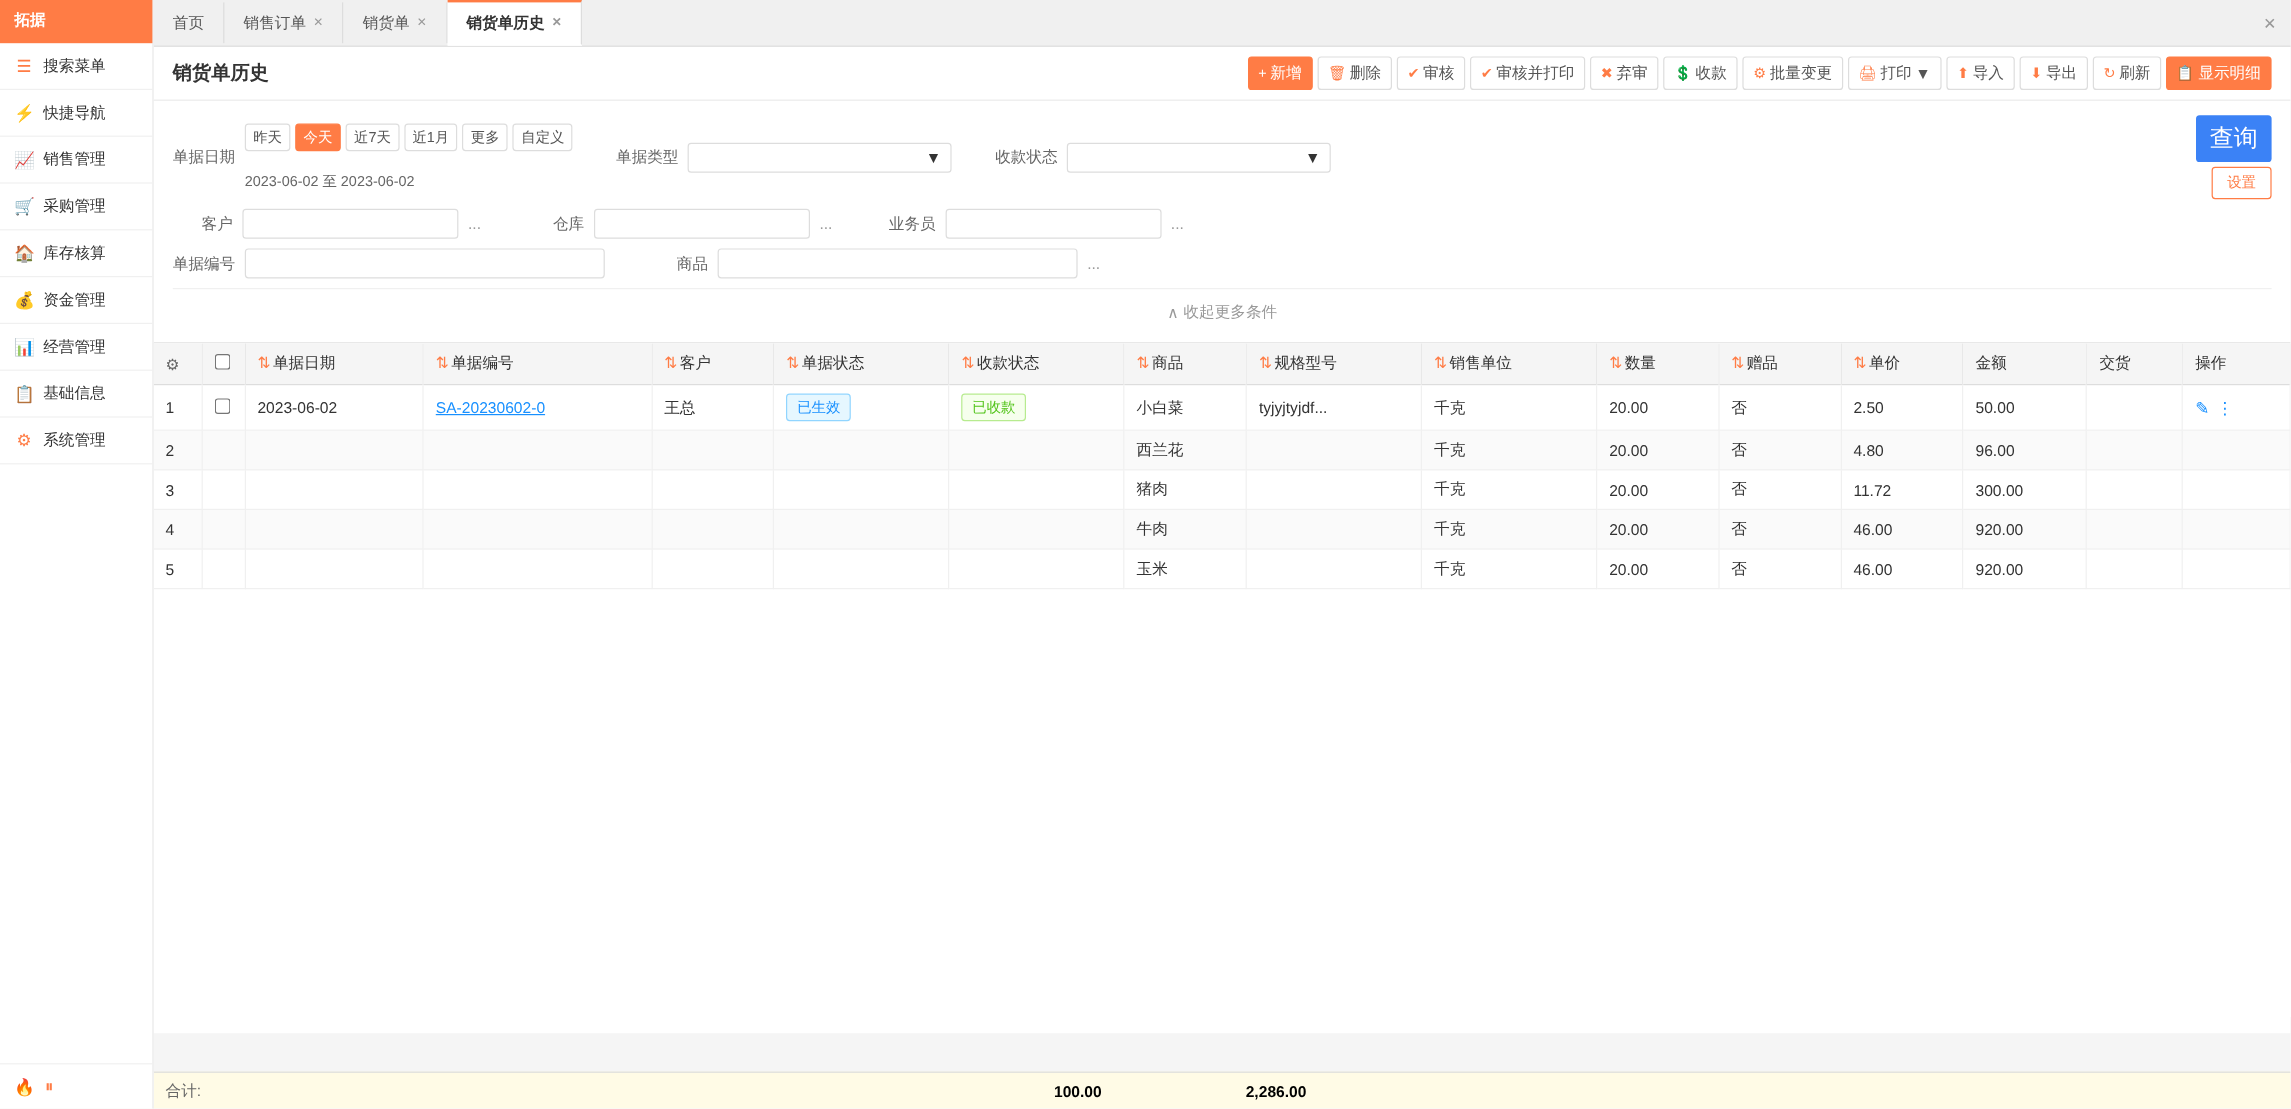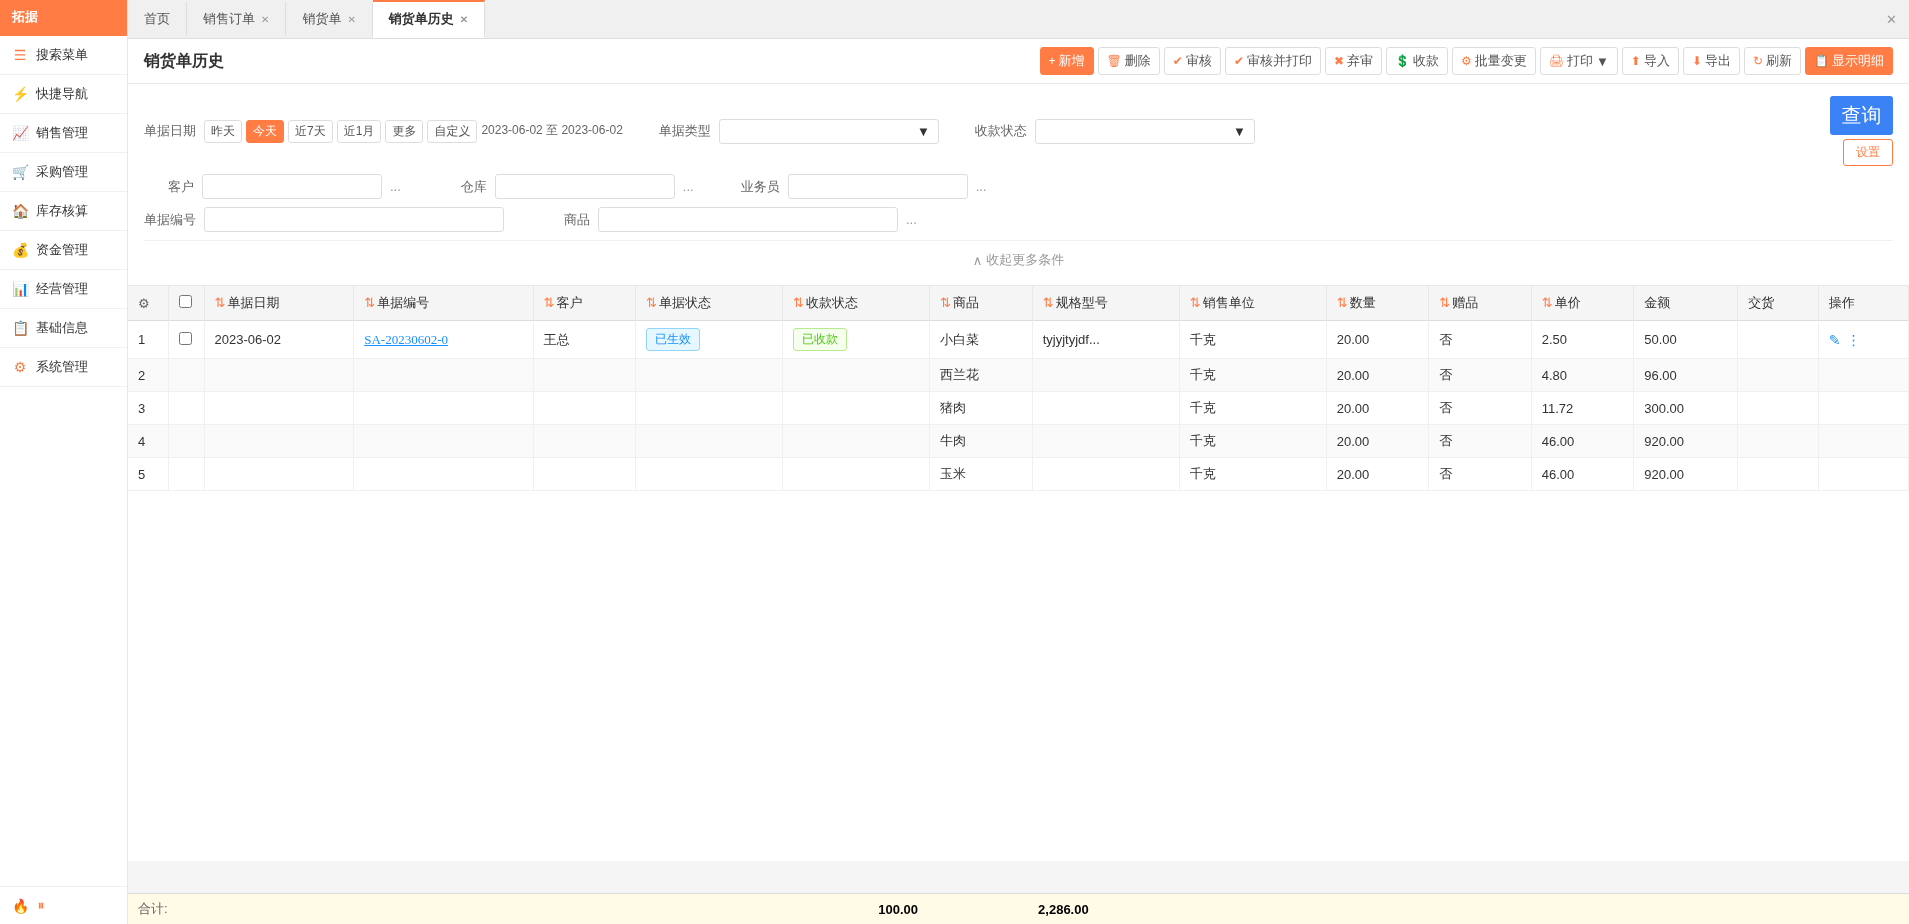--- a/index.html
+++ b/index.html
@@ -230,21 +230,21 @@
       white-space: nowrap;
     }
     .status-badge {
       display: inline-block;
       padding: 2px 8px;
       border-radius: 3px;
       font-size: 12px;
     }
     .status-active { background: #e6f7ff; color: #1890ff; border: 1px solid #91d5ff; }
     .status-paid { background: #f6ffed; color: #52c41a; border: 1px solid #b7eb8f; }
-    .link-text { color: #1890ff; cursor: pointer; text-decoration: underline; font-family: Liberation Serif, serif; }
+    .link-text { color: #1890ff; cursor: pointer; text-decoration: underline; }
     .action-icons { display: flex; gap: 6px; align-items: center; }
     .action-icon { color: #1890ff; cursor: pointer; font-size: 14px; }
 
     
     .table-footer {
       background: #fffbe6;
       border-top: 1px solid #ddd;
       padding: 6px 10px;
       display: flex;
       align-items: center;
@@ -420,21 +420,21 @@
           <span>显示明细</span>
         </button>
       </div>
     </div>
 
     <div class="filter-section">
       <div class="filter-row">
 
         <div class="filter-item">
           <span class="filter-label">单据日期</span>
-          <div style="display:flex; flex-direction:row; gap:4px;">
+          <div style="display:flex; flex-direction:column; gap:15px;">
             <div class="date-btns">
               <button class="date-btn">昨天</button>
               <button class="date-btn active">今天</button>
               <button class="date-btn">近7天</button>
               <button class="date-btn">近1月</button>
               <button class="date-btn">更多</button>
               <button class="date-btn">自定义</button>
             </div>
             <div class="date-range">2023-06-02 至 2023-06-02</div>
           </div>

